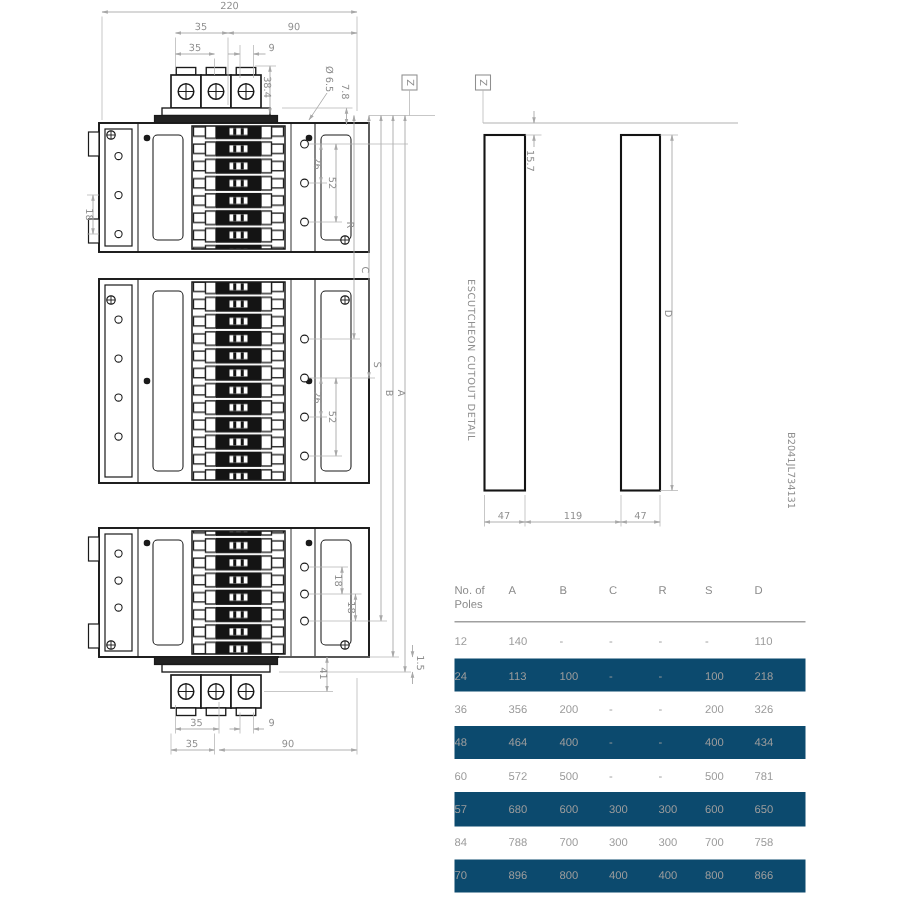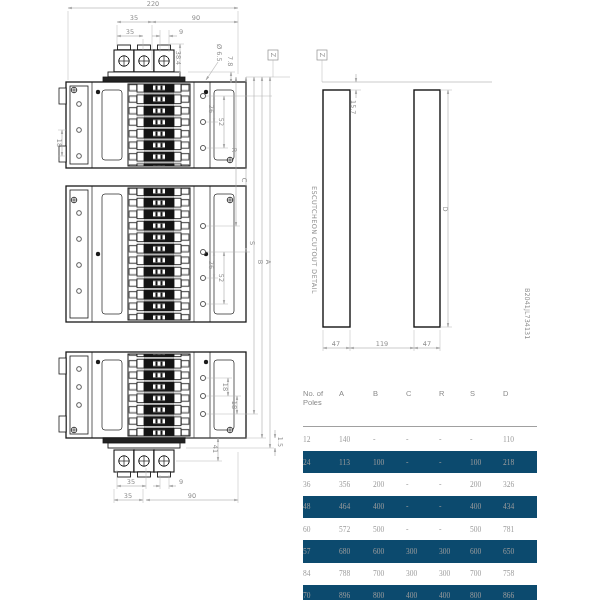--- a/index.html
+++ b/index.html
@@ -6,25 +6,25 @@
   .canvas{position:relative;width:599px;height:600px;background:#fff;overflow:hidden;
           font-family:"Liberation Sans",sans-serif;}
   .canvas svg{position:absolute;left:0;top:0;}
   svg text{font-family:"DejaVu Sans",sans-serif;font-size:6.5px;fill:#8f8f8f;}
   svg .dline{stroke:#a8a8a8;stroke-width:.6;fill:none;}
   svg .eline{stroke:#b4b4b4;stroke-width:.5;fill:none;}
   svg .pline{stroke:#1a1a1a;fill:#fff;}
   .spec-table{position:absolute;left:303px;top:389px;width:234px;
               font-size:7.5px;color:#9c9c9c;}
   .thead{display:grid;grid-template-columns:36px 34px 33px 33px 31px 33px 34px;
-         color:#8a8a8a;padding-bottom:18px;border-bottom:1px solid #a0a0a0;line-height:1.25;}
+         color:#8a8a8a;padding-bottom:6px;border-bottom:1px solid #a0a0a0;line-height:1.25;}
   .trow{display:grid;grid-template-columns:36px 34px 33px 33px 31px 33px 34px;
         height:22.3px;align-items:center;}
   .trow.shaded{background:#0c4a6e;}
-  .tbody{margin-top:2px;font-family:Liberation Serif, serif;}
+  .tbody{margin-top:2px;}
 </style>
 </head>
 <body>
 
 <div class="canvas">
 
 <svg width="600" height="600" viewBox="0 0 600 600">
   <defs>
     <marker id="ah" markerWidth="9" markerHeight="9" refX="6.5" refY="3" orient="auto-start-reverse">
       <path d="M0,1 L7,3 L0,5 z" fill="#a8a8a8"></path>

